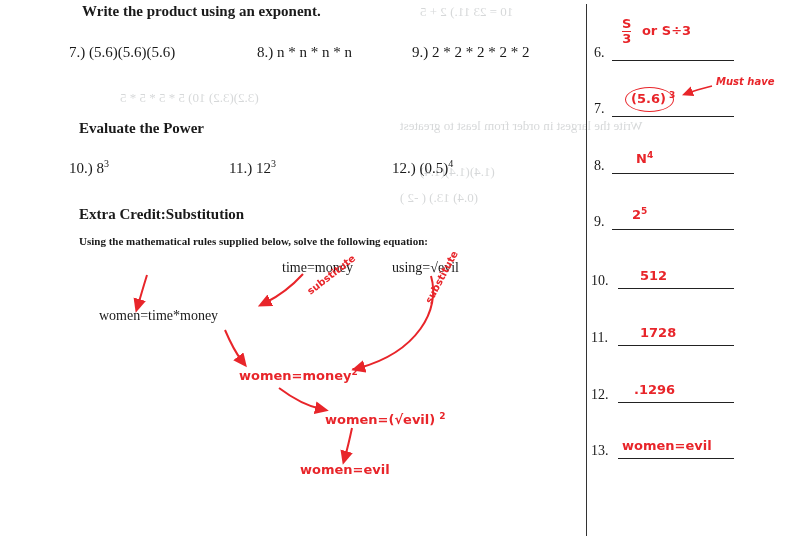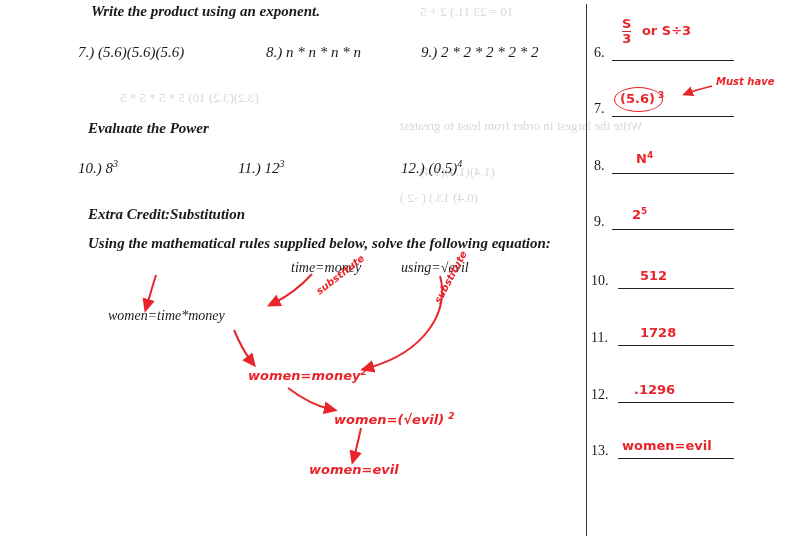--- a/index.html
+++ b/index.html
@@ -24,22 +24,22 @@
   .ghost {
     position: absolute;
     color: rgba(120,125,130,0.30);
     font-family: "Liberation Serif", serif;
     transform: scaleX(-1);
     white-space: nowrap;
     pointer-events: none;
   }
   .left-col {
     position: absolute;
-    left: 16px; top: 0;
-    width: 693px; height: 540px; font-style: italic;
+    left: 7px; top: 0;
+    width: 693px; height: 540px;
   }
   .divider {
     position: absolute;
     left: 586px; top: 4px;
     width: 1px; height: 532px;
     background: #333;
   }
   .right-col {
     position: absolute;
     left: 588px; top: 0;
@@ -60,21 +60,21 @@
   .prob sup { font-size: 10px; }
   .rule {
     position: absolute;
     font-size: 14px;
     font-family: "Liberation Serif", serif;
     white-space: nowrap;
   }
   .subhdr {
     position: absolute;
     font-weight: bold;
-    font-size: 15px;
+    font-size: 11px;
     font-family: "Liberation Serif", serif;
     white-space: nowrap;
   }
   
   .hand {
     position: absolute;
     color: #e8252a;
     font-family: "DejaVu Sans", sans-serif;
     font-weight: bold;
     font-size: 13px;
@@ -101,21 +101,21 @@
   }
   .frac {
     display: inline-block;
     text-align: center;
     vertical-align: middle;
     line-height: 1.05;
     font-size: 13px;
   }
   .frac .num { display: block; }
   .frac .den { display: block; border-top: 1.6px solid #e8252a; }
-  .ovalwrap { position: relative; display: inline-block; }
+  .ovalwrap { position: relative; display: inline-block; margin-left: 11px; }
   .oval {
     position: absolute;
     left: -6px; top: -4px;
     width: 100%; height: 100%;
     box-sizing: content-box;
     padding: 4px 6px;
     border: 1.8px solid #e8252a;
     border-radius: 50%;
   }
 </style>

